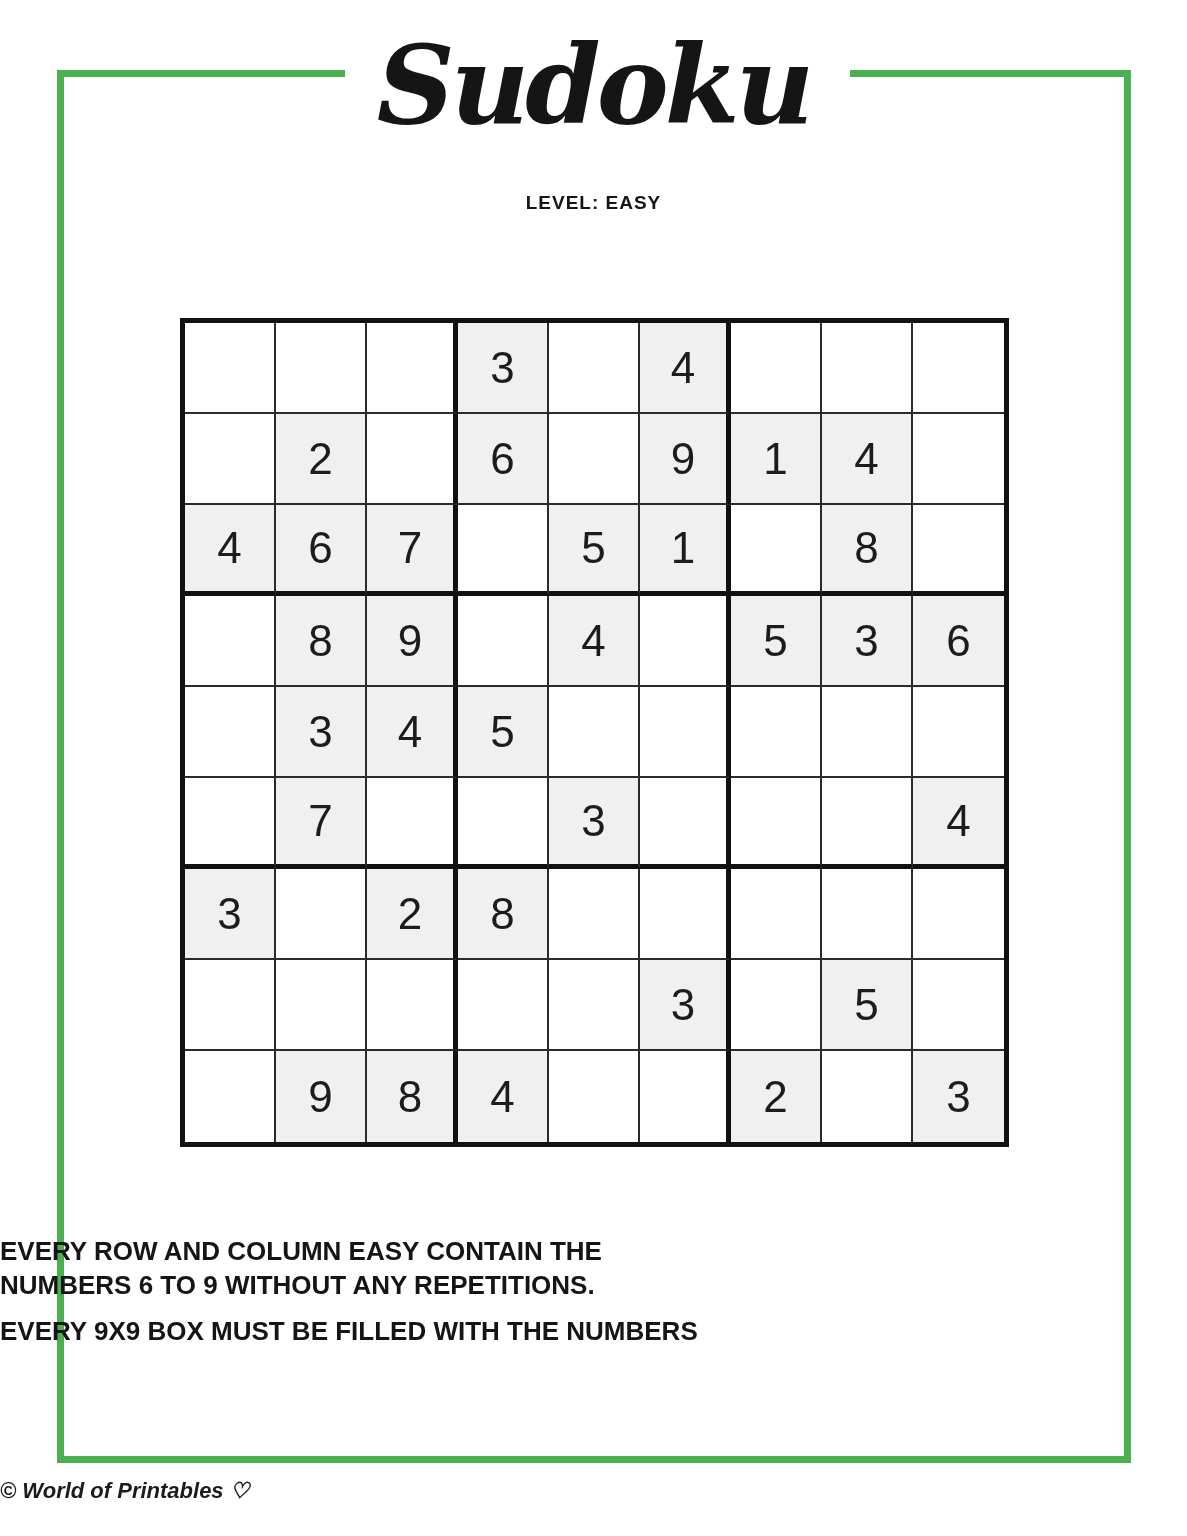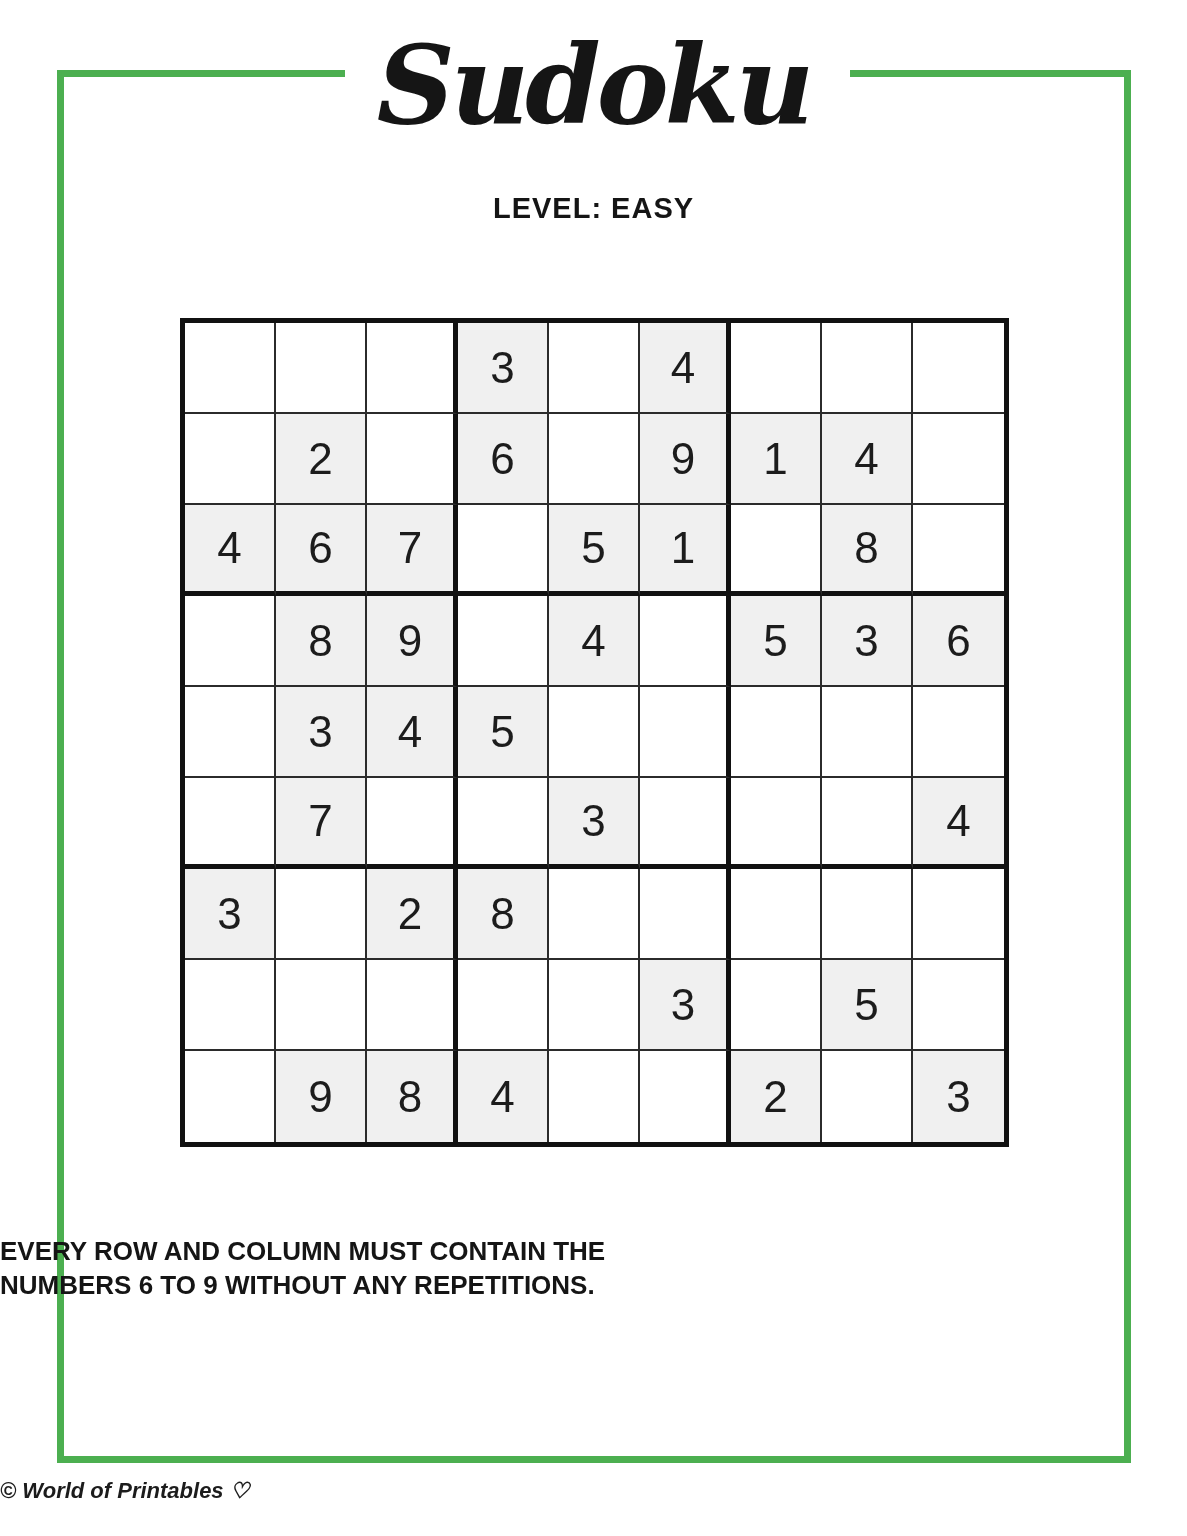--- a/index.html
+++ b/index.html
@@ -39,21 +39,21 @@
     font-size: 108px;
     line-height: 1.25;
     letter-spacing: -4px;
     color: #151515;
   }
   .subtitle {
     position: absolute;
     left: 0; right: 0; top: 192px;
     text-align: center;
     font-weight: 700;
-    font-size: 29px;
+    font-size: 19px;
     letter-spacing: 1px;
     color: #151515;
   }
 
   
   .sudoku-grid {
     position: absolute;
     left: 180px; top: 318px;
     display: grid;
     grid-template-columns: repeat(9, 91px);
@@ -187,19 +187,20 @@
     <div class="cell given tr">8</div>
     <div class="cell given">4</div>
     <div class="cell"></div>
     <div class="cell tr"></div>
     <div class="cell given">2</div>
     <div class="cell"></div>
     <div class="cell given">3</div>
   </div>
 
 <p class="rule rule-1">
-  <span>EVERY ROW AND COLUMN MUST CONTAIN THE</span>
+  <span>EVERY ROW AND COLUMN EASY CONTAIN THE</span>
   <span>NUMBERS 6 TO 9 WITHOUT ANY REPETITIONS.</span>
 </p>
 <p class="rule rule-2">
+  <span>EVERY 9X9 BOX MUST BE FILLED WITH THE NUMBERS</span>
 </p>
 
 <div class="credit">© World of Printables ♡</div>
 
 </body></html>

